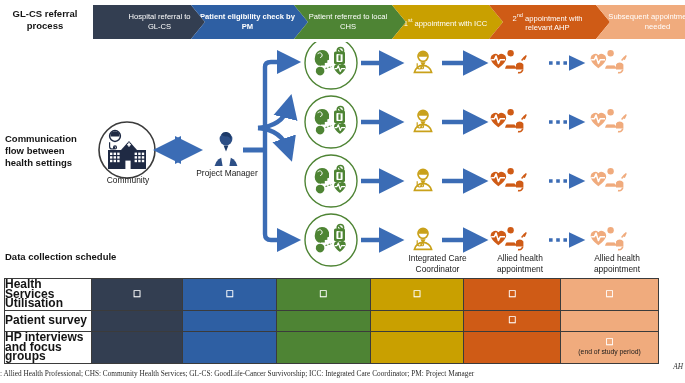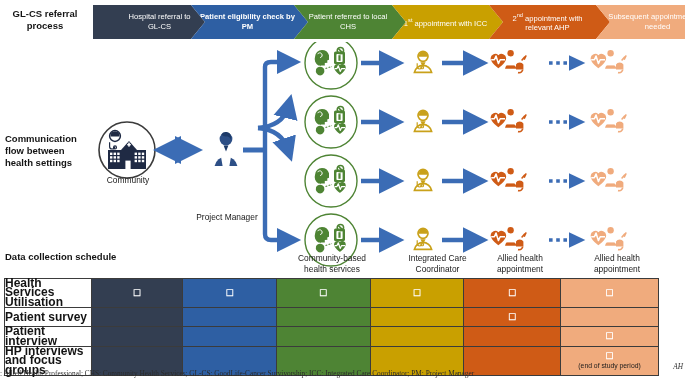--- a/index.html
+++ b/index.html
@@ -260,22 +260,21 @@
           <use href="#ahpIcon" x="490" y="185"></use>
         </g>
       <line x1="549" y1="198" x2="581" y2="198" stroke="#3b6cb5" stroke-width="3.6" stroke-dasharray="3.6 3.6" marker-end="url(#ahs)"></line>
       <g color="#f0ab7d">
           <use href="#ahpIcon" x="590" y="185"></use>
         </g>
     </g>
   </svg>
 
   <div class="cap" style="left:98px;top:175px;width:60px;">Community</div>
-  <div class="cap" style="left:196px;top:168px;width:62px;margin-top:44px;">Project Manager</div>
-  <div class="cap" style="left:287px;top:253px;width:90px;">Community-based health services</div>
+  <div class="cap" style="left:196px;top:168px;width:62px;">Project Manager</div>
   <div class="cap" style="left:395px;top:253px;width:85px;">Integrated Care Coordinator</div>
   <div class="cap" style="left:481px;top:253px;width:78px;">Allied health appointment</div>
   <div class="cap" style="left:578px;top:253px;width:78px;">Allied health appointment</div>
 
   <table class="tbl">
     <tbody id="tbody">
         <tr style="height: 24px;">
           <td class="tcell-label">Health Services Utilisation</td>
           <td class="tmark" style="background: rgb(51, 62, 81); width: 92px;">
             <span class="glyph">☐</span>
@@ -299,31 +298,20 @@
         <tr style="height: 19px;">
           <td class="tcell-label">Patient survey</td>
           <td class="tmark" style="background: rgb(51, 62, 81); width: 92px;"></td>
           <td class="tmark" style="background: rgb(46, 95, 163); width: 94px;"></td>
           <td class="tmark" style="background: rgb(78, 132, 52); width: 94px;"></td>
           <td class="tmark" style="background: rgb(201, 160, 0); width: 94px;"></td>
           <td class="tmark" style="background: rgb(207, 91, 22); width: 97px;">
             <span class="glyph">☐</span>
           </td>
           <td class="tmark" style="background: rgb(240, 171, 125); width: 98px;"></td>
-        </tr>
-        <tr style="height: 19px;">
-          <td class="tcell-label">Patient interview</td>
-          <td class="tmark" style="background: rgb(51, 62, 81); width: 92px;"></td>
-          <td class="tmark" style="background: rgb(46, 95, 163); width: 94px;"></td>
-          <td class="tmark" style="background: rgb(78, 132, 52); width: 94px;"></td>
-          <td class="tmark" style="background: rgb(201, 160, 0); width: 94px;"></td>
-          <td class="tmark" style="background: rgb(207, 91, 22); width: 97px;"></td>
-          <td class="tmark" style="background: rgb(240, 171, 125); width: 98px;">
-            <span class="glyph">☐</span>
-          </td>
         </tr>
         <tr style="height: 24px;">
           <td class="tcell-label">HP interviews and focus groups</td>
           <td class="tmark" style="background: rgb(51, 62, 81); width: 92px;"></td>
           <td class="tmark" style="background: rgb(46, 95, 163); width: 94px;"></td>
           <td class="tmark" style="background: rgb(78, 132, 52); width: 94px;"></td>
           <td class="tmark" style="background: rgb(201, 160, 0); width: 94px;"></td>
           <td class="tmark" style="background: rgb(207, 91, 22); width: 97px;"></td>
           <td class="tmark" style="background: rgb(240, 171, 125); width: 98px;">
             <span class="glyph">☐</span>

